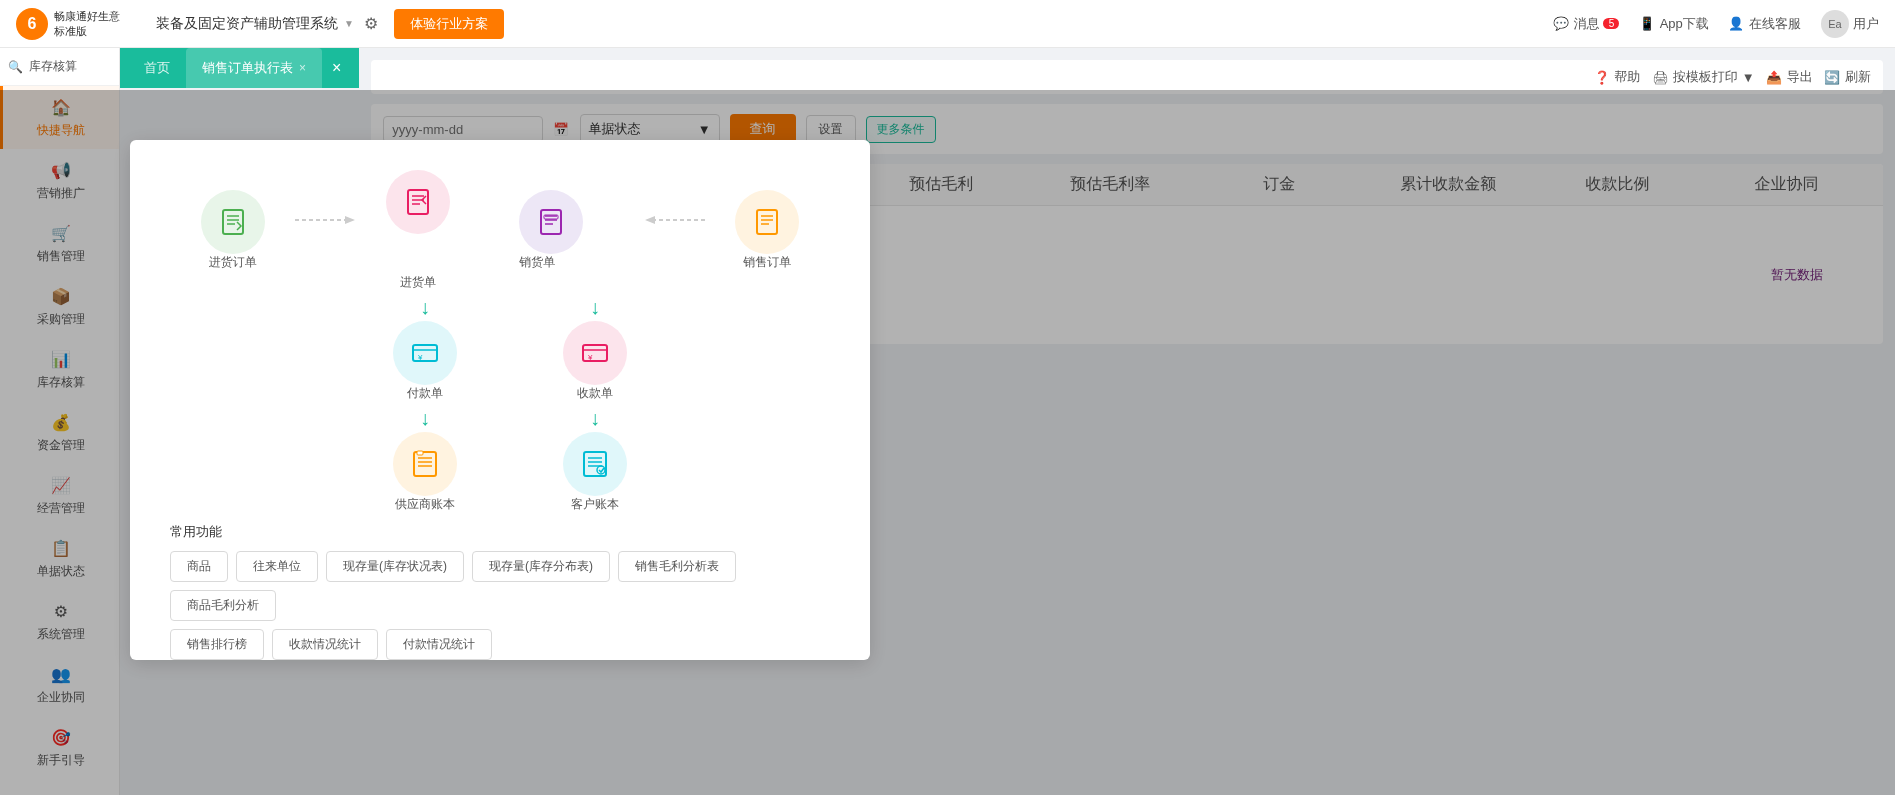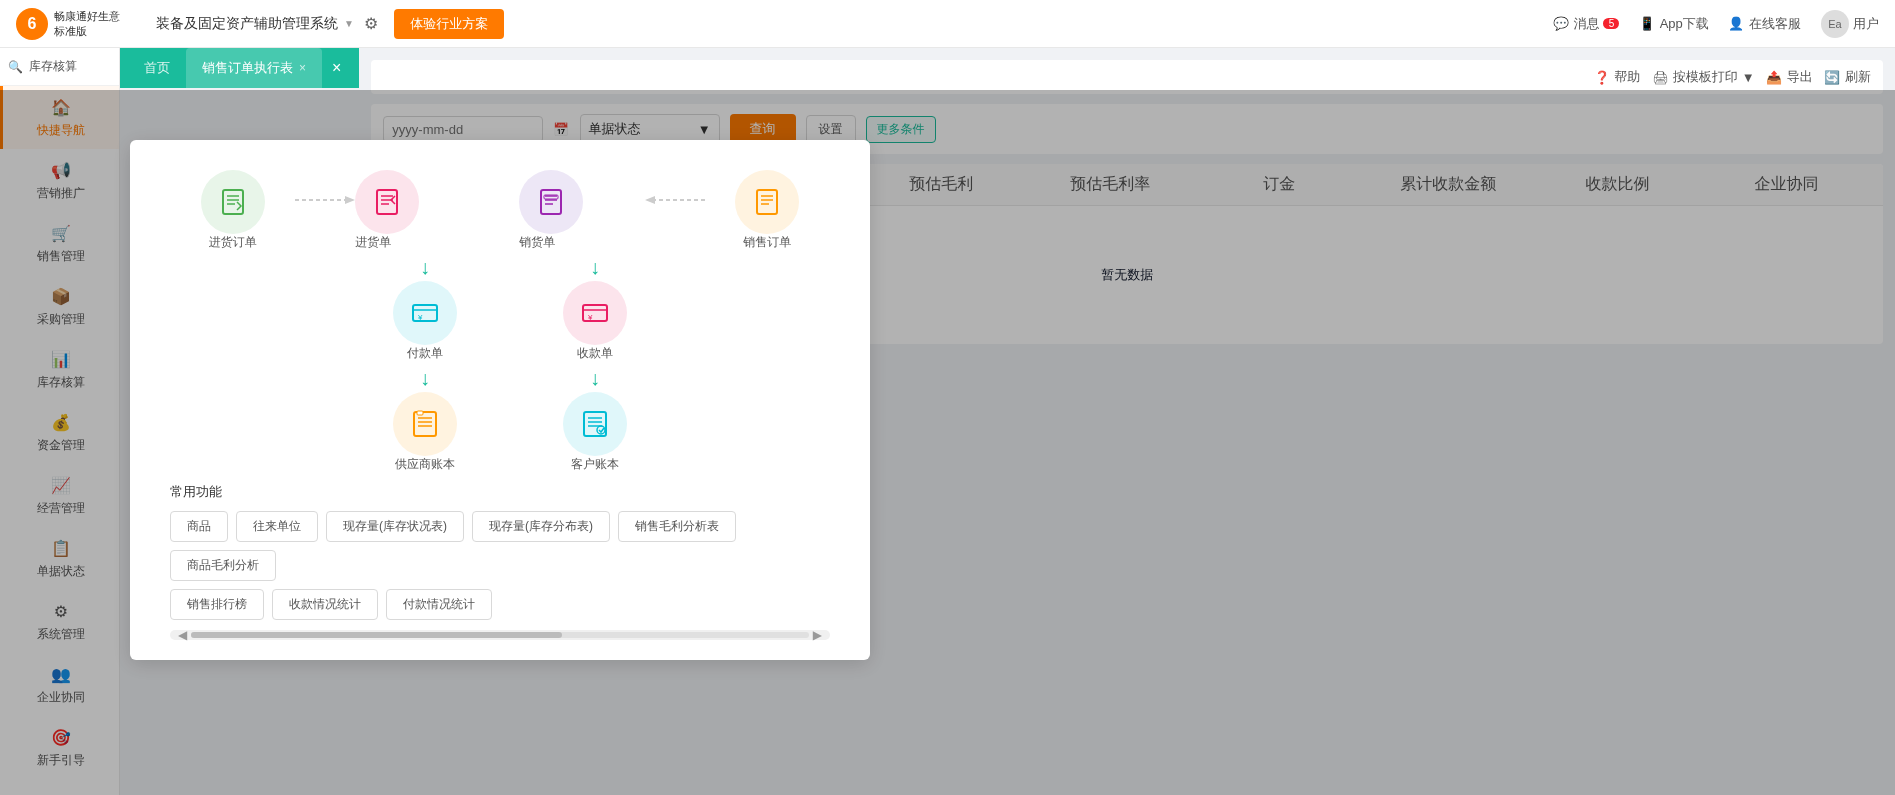--- a/index.html
+++ b/index.html
@@ -256,23 +256,23 @@
     }
     .th {
       color: #555;
       font-size: 16px;
       font-weight: 500;
       flex: 1;
       text-align: center;
     }
     .th:first-child { flex: 0.8; }
     .empty-data {
-      text-align: center;
+      text-align: right;
       padding: 60px;
-      color: #0f172a;
+      color: #701a75;
       font-size: 13px;
     }
 
     
     .modal-overlay {
       position: fixed;
       top: 48px; left: 0; right: 0; bottom: 0;
       background: rgba(0,0,0,0.3);
       z-index: 200;
       display: flex;
@@ -541,21 +541,21 @@
             <span class="flow-label">进货订单</span>
           </div>
 
           <div style="display:flex; align-items:center; padding-bottom:22px;">
             <svg width="60" height="14">
               <line x1="0" y1="7" x2="50" y2="7" stroke="#ccc" stroke-width="2" stroke-dasharray="4,3"></line>
               <polygon points="50,3 60,7 50,11" fill="#ccc"></polygon>
             </svg>
           </div>
 
-          <div class="flow-group" style="width:130px; align-items:flex-start;">
+          <div class="flow-group" style="width:130px; align-items:center;gap:40px;">
             <div class="flow-circle" style="background:#fce4ec; width:64px; height:64px; border-radius:50%; display:flex; align-items:center; justify-content:center;">
               <svg width="32" height="32" viewBox="0 0 32 32">
                 <rect x="6" y="4" width="20" height="24" rx="2" fill="none" stroke="#e91e63" stroke-width="2"></rect>
                 <line x1="10" y1="10" x2="22" y2="10" stroke="#e91e63" stroke-width="1.5"></line>
                 <line x1="10" y1="14" x2="22" y2="14" stroke="#e91e63" stroke-width="1.5"></line>
                 <line x1="10" y1="18" x2="18" y2="18" stroke="#e91e63" stroke-width="1.5"></line>
                 <polyline points="24,10 20,14 24,18" fill="none" stroke="#e91e63" stroke-width="1.5"></polyline>
               </svg>
             </div>
             <span class="flow-label">进货单</span>

